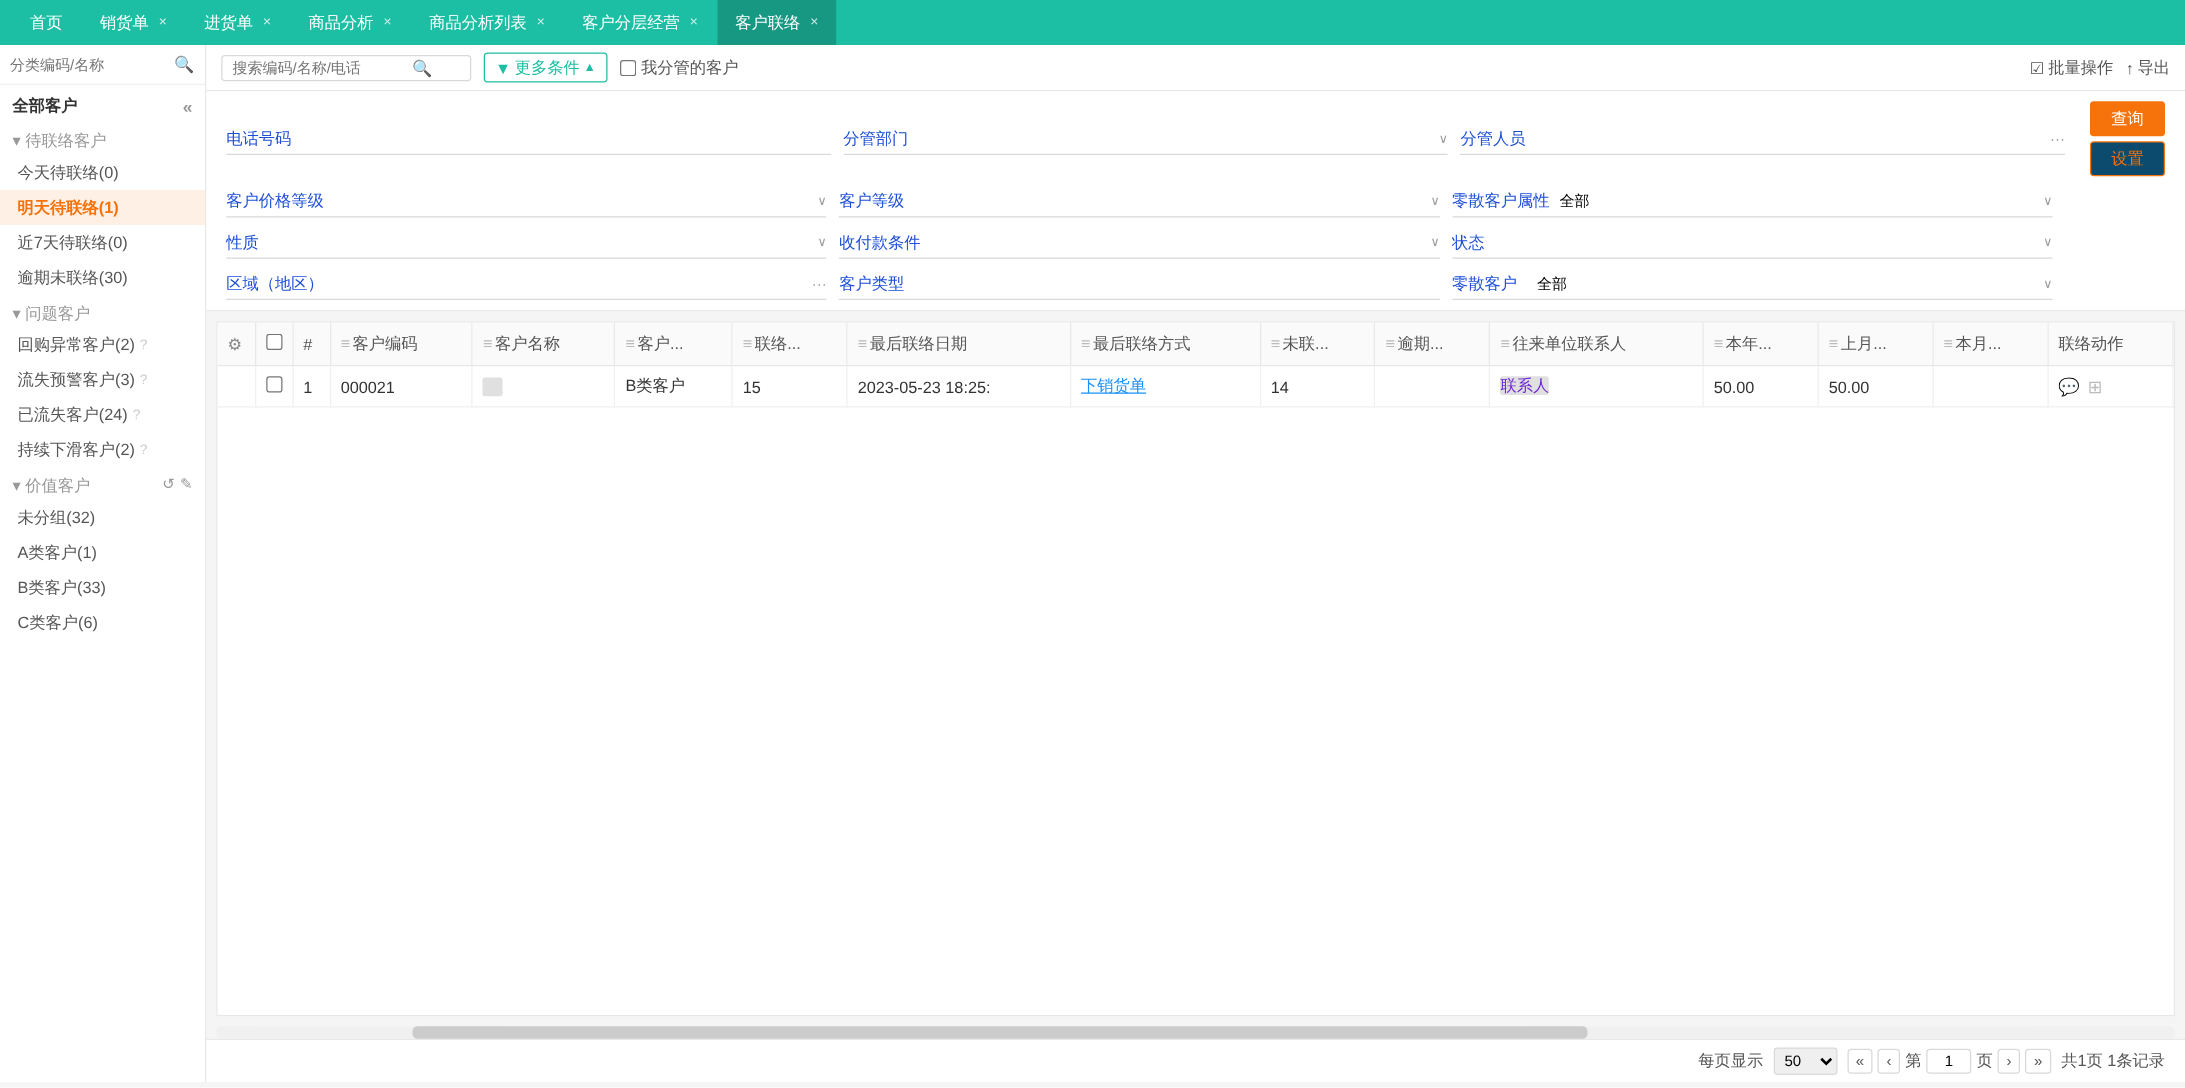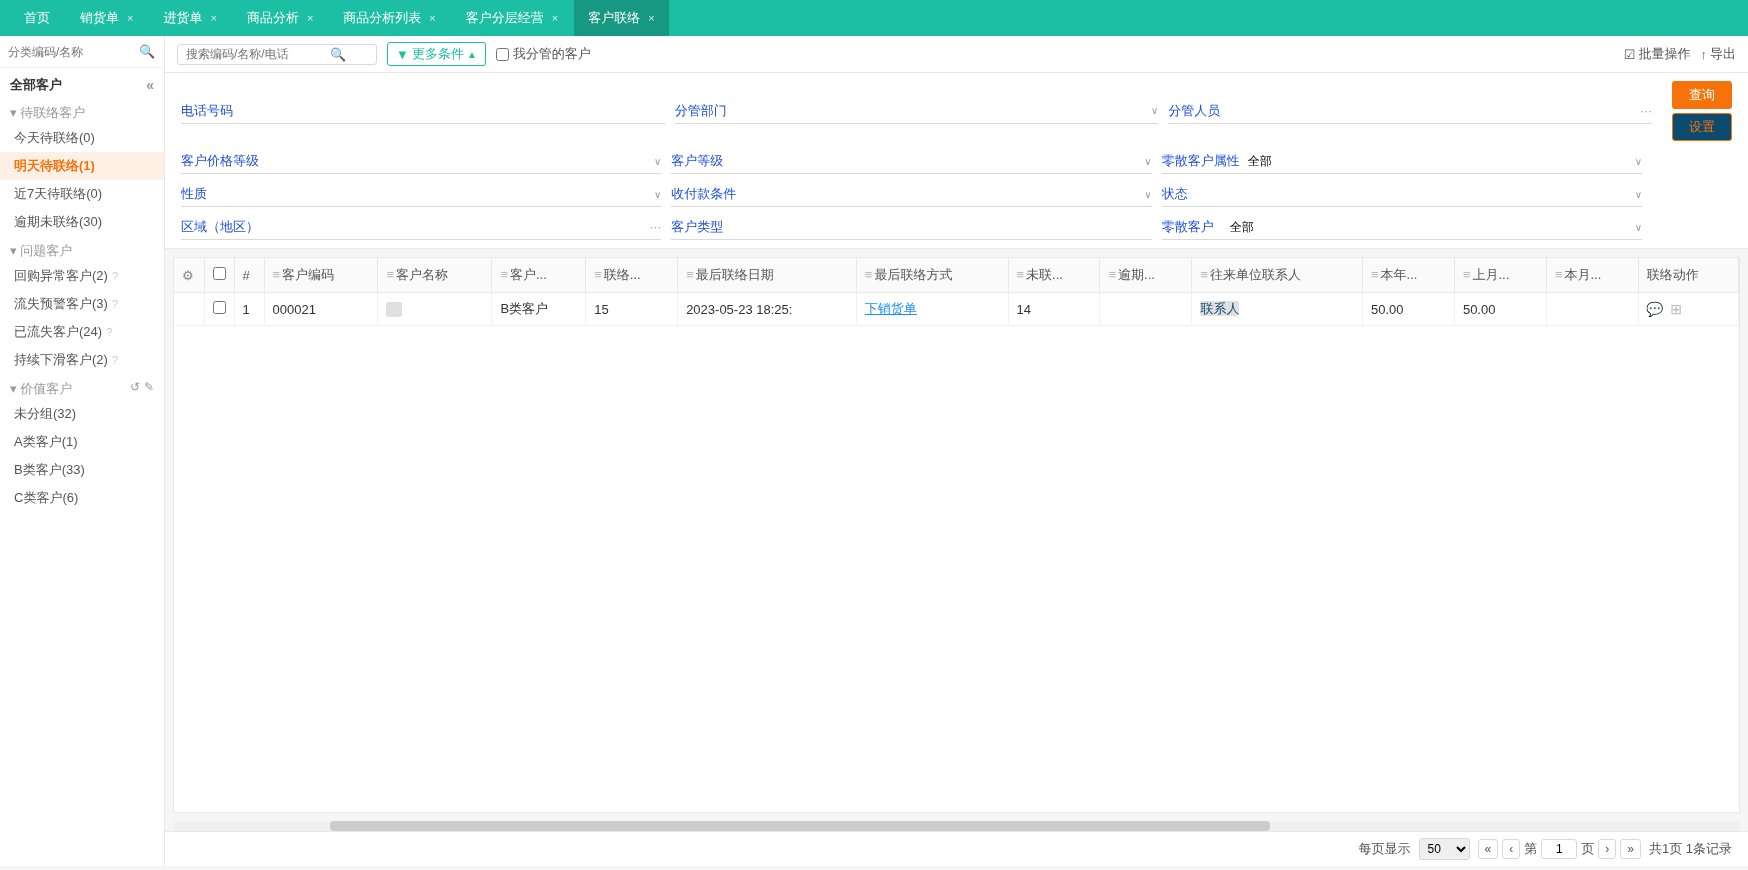--- a/index.html
+++ b/index.html
@@ -584,21 +584,21 @@
       <td><input type="checkbox" style=""></td>
       <td>1</td>
       <td>000021</td>
       <td><span style="background:#e0e0e0;color:#e0e0e0;border-radius:2px;">Ea</span></td>
       <td>B类客户</td>
       <td>15</td>
       <td>2023-05-23 18:25:</td>
       <td><span class="link-text">下销货单</span></td>
       <td>14</td>
       <td></td>
-      <td><span style="background:#e0e0e0;color:#0c4a6e;border-radius:2px;">联系人</span></td>
+      <td><span style="background:#e0e0e0;color:#6d28d9;border-radius:2px;">联系人</span></td>
       <td>50.00</td>
       <td>50.00</td>
       <td></td>
       <td>
         <div class="action-icons">
           <span class="action-icon">💬</span>
           <span class="action-icon">⊞</span>
         </div>
       </td>
     </tr>

